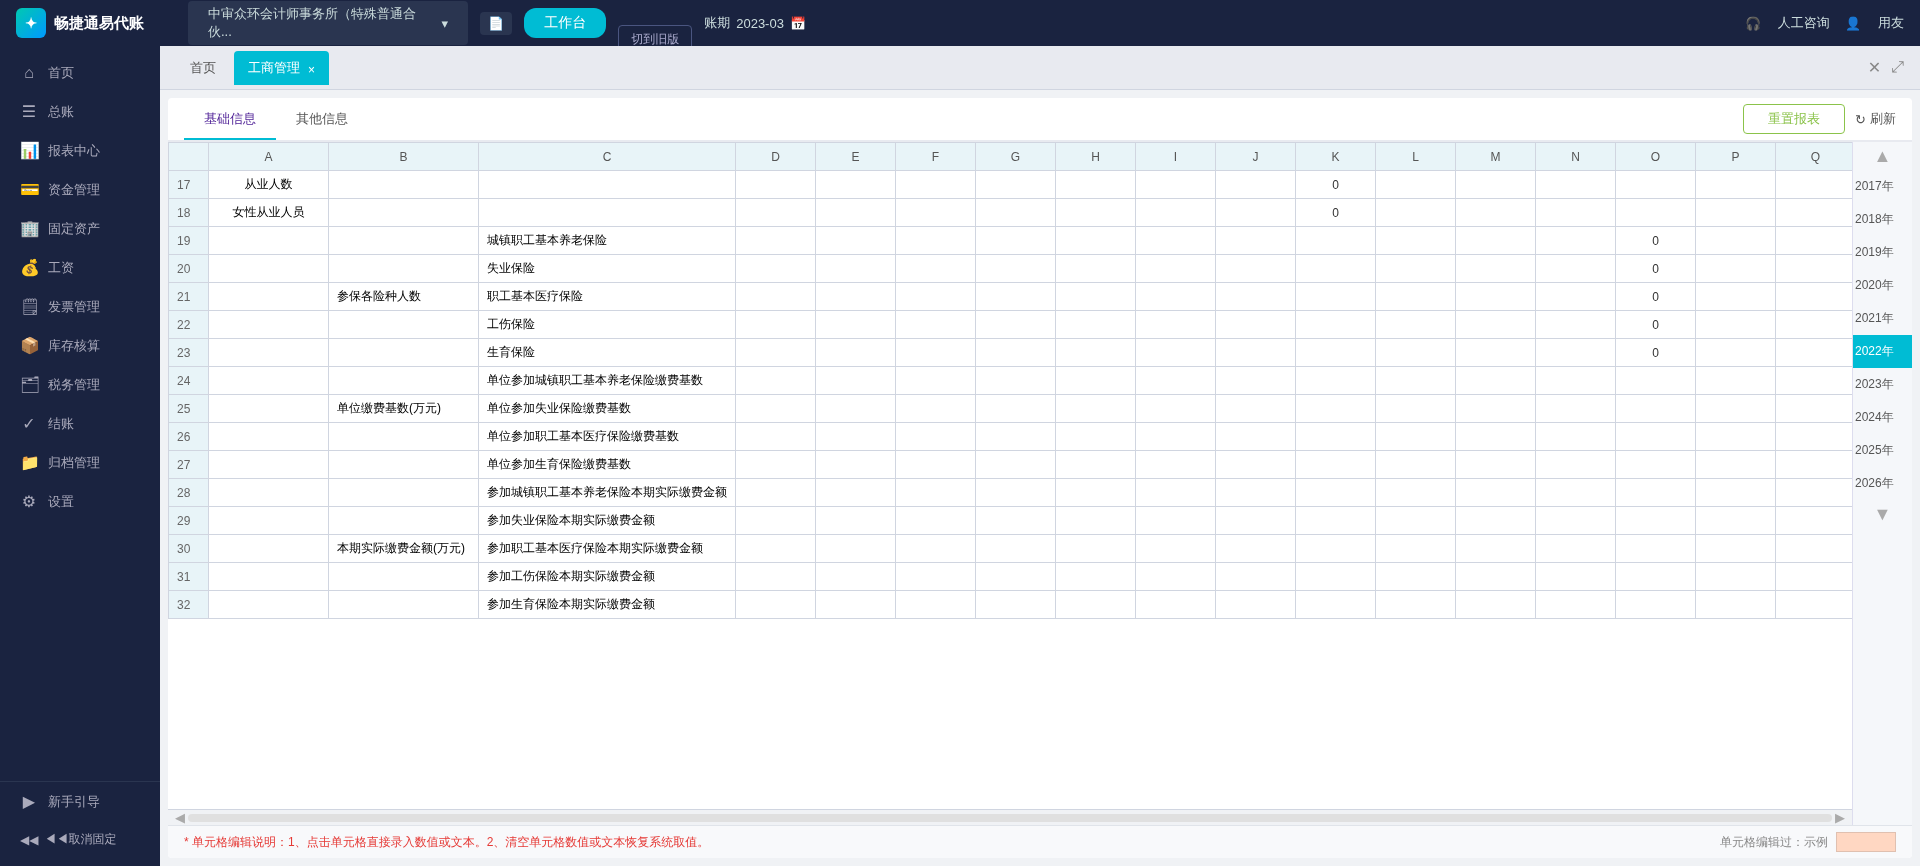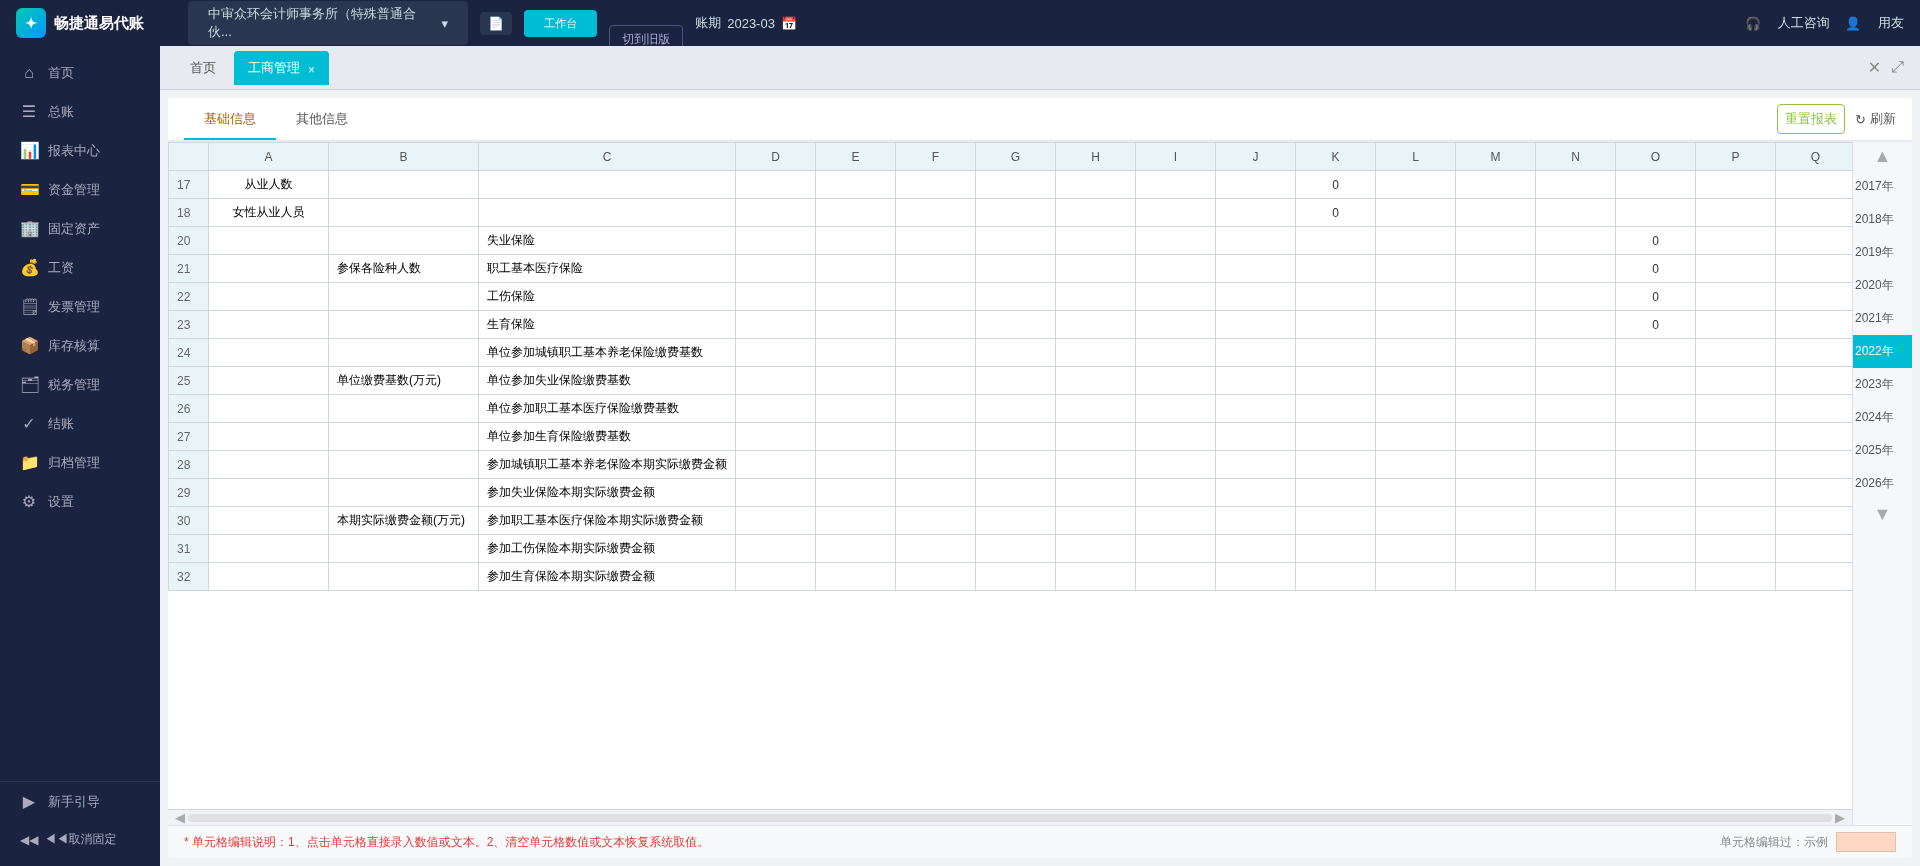--- a/index.html
+++ b/index.html
@@ -6,21 +6,21 @@
     body { font-family: 'Microsoft YaHei', Arial, sans-serif; font-size: 13px; background: #f0f2f5; overflow: hidden; }
 
     
     .header {
       display: flex; align-items: center;
       background: #1a2340; height: 46px; padding: 0 16px; gap: 12px;
     }
     .logo-area { display: flex; align-items: center; gap: 8px; color: #fff; font-size: 15px; font-weight: bold; min-width: 160px; }
     .logo-icon { width: 30px; height: 30px; background: linear-gradient(135deg, #00c9b1, #0099ff); border-radius: 6px; display: flex; align-items: center; justify-content: center; color: #fff; font-size: 14px; }
     .company-select { display: flex; align-items: center; background: #2a3550; border-radius: 4px; padding: 4px 20px; color: #cdd; font-size: 13px; gap: 6px; cursor: pointer; max-width: 280px; }
-    .workbench-btn { background: #00bcd4; color: #fff; border: none; border-radius: 4px; padding: 6px 20px; font-size: 11px; cursor: pointer; }
+    .workbench-btn { background: #00bcd4; color: #fff; border: none; border-radius: 12px; padding: 6px 20px; font-size: 14px; cursor: pointer; }
     .old-version-btn { background: transparent; color: #aac; border: 1px solid #4a5580; border-radius: 4px; padding: 5px 12px; font-size: 12px; cursor: pointer; margin-top: 32px; }
     .period-area { display: flex; align-items: center; color: #cdd; font-size: 13px; gap: 6px; }
     .spacer { flex: 1; }
     .header-right { display: flex; align-items: center; gap: 16px; color: #cdd; font-size: 13px; }
     .doc-icon-area { background: #2a3550; border-radius: 4px; padding: 4px 8px; color: #aac; cursor: pointer; }
 
     
     .layout { display: flex; height: calc(100vh - 46px); }
     .sidebar { width: 160px; background: #1a2340; display: flex; flex-direction: column; padding: 8px 0; min-width: 160px; }
     .sidebar-item { display: flex; align-items: center; gap: 10px; padding: 10px 20px; color: #aab; cursor: pointer; font-size: 13px; transition: background 0.2s; }
@@ -38,23 +38,23 @@
     .tab-close { cursor: pointer; color: #fff; font-size: 12px; }
     .tab-right { margin-left: auto; display: flex; gap: 10px; }
     .tab-action { color: #888; cursor: pointer; font-size: 16px; }
 
     
     .content { flex: 1; display: flex; flex-direction: column; overflow: hidden; background: #fff; margin: 8px; border-radius: 4px; }
 
     
     .sub-tab-bar { display: flex; align-items: center; padding: 0 16px; border-bottom: 2px solid #e8eaf0; height: 44px; gap: 0; }
     .sub-tab { padding: 10px 20px; font-size: 13px; cursor: pointer; color: #555; border-bottom: 2px solid transparent; margin-bottom: -2px; }
-    .sub-tab.active { color: #a16207; border-bottom: 2px solid #00bcd4; }
+    .sub-tab.active { color: #4c1d95; border-bottom: 2px solid #00bcd4; }
     .toolbar-right { margin-left: auto; display: flex; align-items: center; gap: 10px; }
-    .reset-btn { background: #fff; color: #8bc34a; border: 1px solid #8bc34a; border-radius: 4px; padding: 5px 7px; font-size: 13px; cursor: pointer; }
+    .reset-btn { background: #fff; color: #8bc34a; border: 1px solid #8bc34a; border-radius: 4px; padding: 5px 24px; font-size: 13px; cursor: pointer; }
     .refresh-btn { background: transparent; color: #555; border: none; font-size: 13px; cursor: pointer; display: flex; align-items: center; gap: 4px; }
 
     
     .spreadsheet-container { flex: 1; overflow: hidden; display: flex; flex-direction: column; }
     .sheet-scroll-area { flex: 1; overflow: auto; }
 
     table.sheet {
       border-collapse: collapse;
       font-size: 12px;
       min-width: 1200px;
@@ -294,20 +294,40 @@
                     <td class="col-data val-cell"></td>
                     <td class="col-data val-cell">0</td>
                     <td class="col-data val-cell"></td>
                     <td class="col-data val-cell"></td>
                     <td class="col-data val-cell"></td>
                     <td class="col-data val-cell"></td>
                     <td class="col-data val-cell"></td>
                     <td class="col-data val-cell"></td>
                   </tr>
                   <tr>
+                    <td class="row-num">19</td>
+                    <td class="col-a"></td>
+                    <td class="col-b"></td>
+                    <td class="col-c">城镇职工基本养老保险</td>
+                    <td class="col-data val-cell"></td>
+                    <td class="col-data val-cell"></td>
+                    <td class="col-data val-cell"></td>
+                    <td class="col-data val-cell"></td>
+                    <td class="col-data val-cell"></td>
+                    <td class="col-data val-cell"></td>
+                    <td class="col-data val-cell"></td>
+                    <td class="col-data val-cell"></td>
+                    <td class="col-data val-cell"></td>
+                    <td class="col-data val-cell"></td>
+                    <td class="col-data val-cell"></td>
+                    <td class="col-data val-cell">0</td>
+                    <td class="col-data val-cell"></td>
+                    <td class="col-data val-cell"></td>
+                  </tr>
+                  <tr>
                     <td class="row-num">20</td>
                     <td class="col-a"></td>
                     <td class="col-b"></td>
                     <td class="col-c">失业保险</td>
                     <td class="col-data val-cell"></td>
                     <td class="col-data val-cell"></td>
                     <td class="col-data val-cell"></td>
                     <td class="col-data val-cell"></td>
                     <td class="col-data val-cell"></td>
                     <td class="col-data val-cell"></td>

